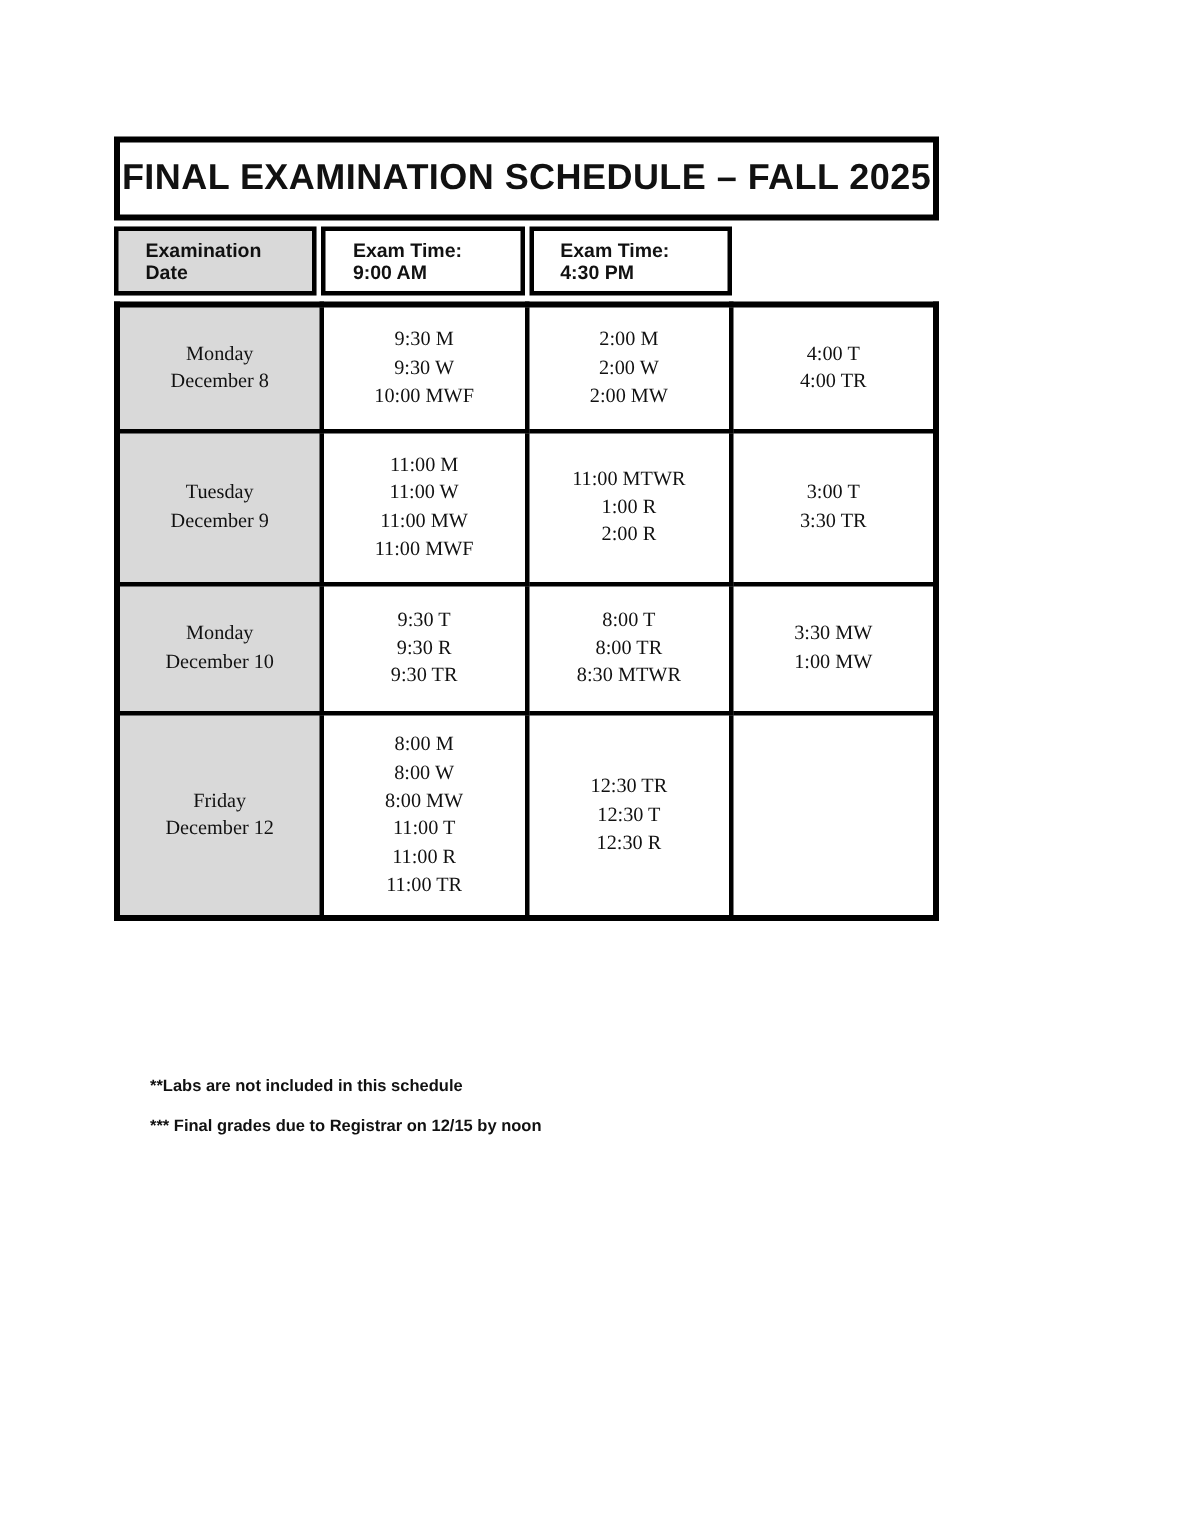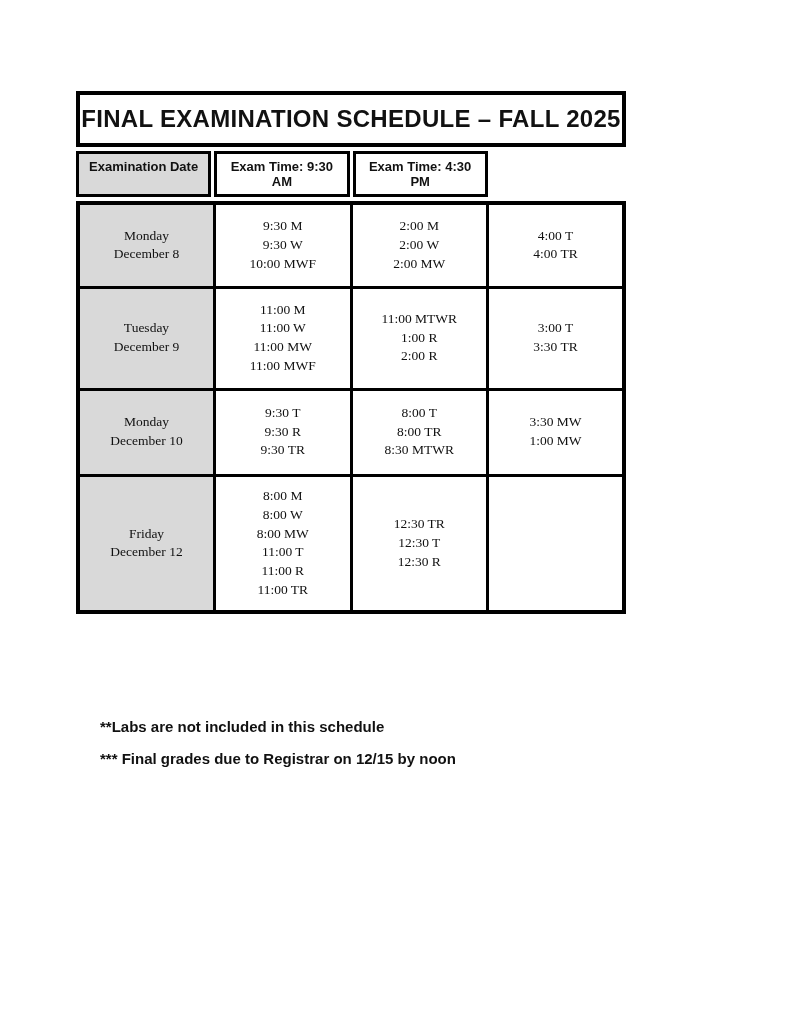--- a/index.html
+++ b/index.html
@@ -32,23 +32,22 @@
   
   .header-row {
     display: grid;
     grid-template-columns: 1fr 1fr 1fr 1fr;
     column-gap: 3px;
     margin-bottom: 4px;
   }
   .hcell {
     border: 3px solid #000;
     background: #ffffff;
-    text-align: center;
     font-size: 13px; font-weight: bold;
-    padding: 5px 2px;
+    padding: 5px 18px;
   }
   .hcell.shaded { background: #d9d9d9; }
 
   
   table.body-table {
     width: 100%;
     border-collapse: collapse;
     table-layout: fixed;
     border: 4px solid #000;
     font-family: Liberation Serif, serif;
@@ -67,36 +66,36 @@
   tr.row-mon td { height: 84px; }
   tr.row-tue td { height: 102px; }
   tr.row-wed td { height: 86px; }
   tr.row-thu td { height: 73px; }
   tr.row-fri td { height: 137px; }
 
   
   .notes {
     position: absolute;
     left: 100px; top: 718px;
-    font-size: 15px; font-weight: bold;
+    font-size: 11px; font-weight: bold;
   }
   .notes p { margin-bottom: 15px; }
 </style>
 </head>
 <body>
 
 <div class="page">
 
   <div class="table-area">
 
     <div class="title-box">FINAL EXAMINATION SCHEDULE – FALL 2025</div>
 
     <div class="header-row">
       <div class="hcell shaded">Examination Date</div>
-      <div class="hcell">Exam Time: 9:30 AM</div>
+      <div class="hcell">Exam Time: 9:00 AM</div>
       <div class="hcell">Exam Time: 4:30 PM</div>
     </div>
 
     <table class="body-table">
       <tbody>
           <tr class="row-mon">
         <td class="datecell">Monday
 December 8</td>
         <td>9:30 M
 9:30 W

